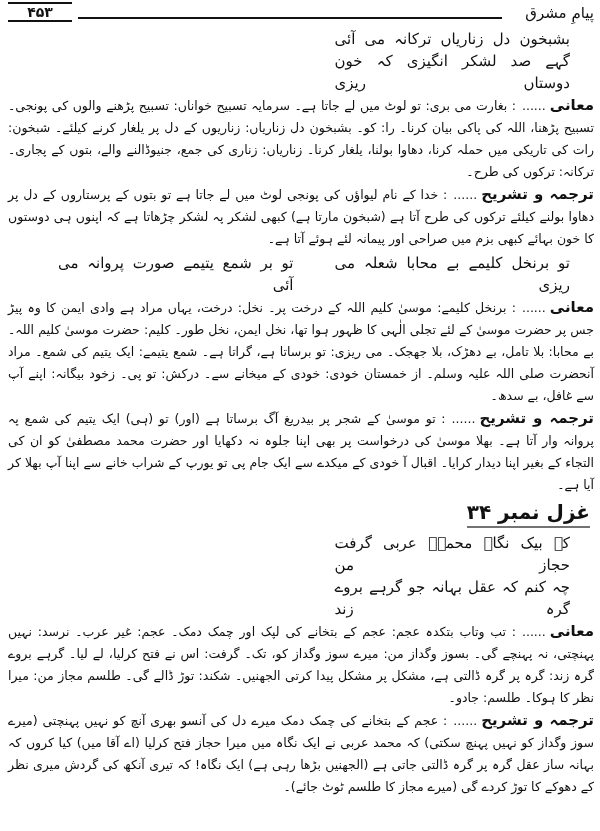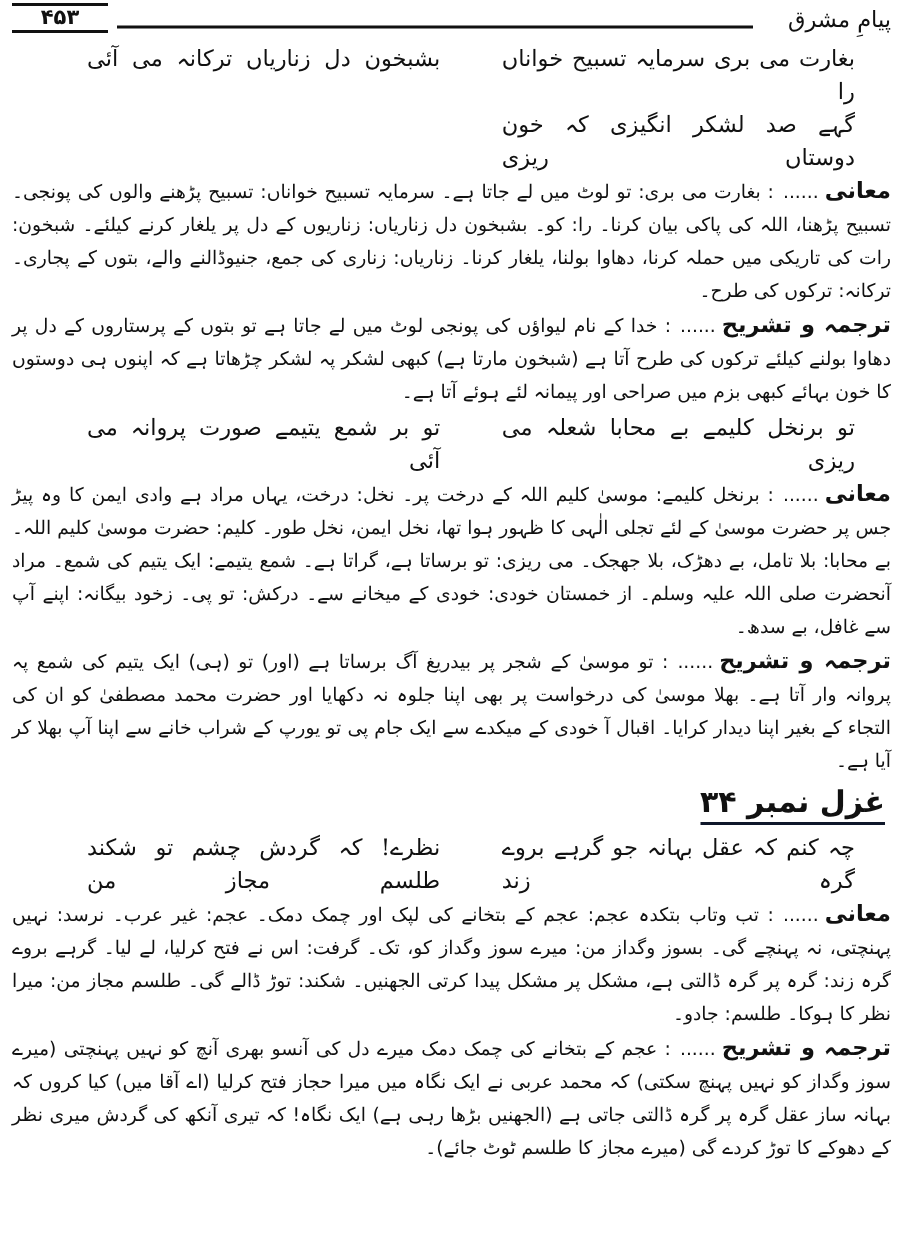--- a/index.html
+++ b/index.html
@@ -9,37 +9,36 @@
   .header { position: relative; height: 26px; margin-top: 2px; }
   .header .book-title { position: absolute; right: 0; top: 2px; font-size: 15px; line-height: 18px; }
   .header .rule { position: absolute; right: 92px; left: 70px; top: 15px; border-top: 2px solid #111; }
   .header .page-no { position: absolute; left: 0; top: 0; font-size: 14px; font-weight: bold; line-height: 16px; padding: 0 4px; border-top: 2px solid #111; border-bottom: 2px solid #111; width: 64px; text-align: center; direction: ltr; }
   .couplet { display: flex; flex-direction: row; justify-content: space-between; padding: 0 24px 0 50px; font-family: "DejaVu Serif", serif; font-size: 15px; line-height: 22px; }
   .couplet .half { width: 46%; text-align: justify; text-align-last: justify; }
   .prose { font-size: 12.5px; line-height: 22px; text-align: justify; }
   .label { font-weight: bold; font-size: 15px; margin-left: 4px; }
   .dots { margin-left: 6px; }
   .ghazal-title { text-align: right; font-size: 20px; font-weight: bold; margin: 4px 0 4px 0; padding-right: 4px; }
-  .ghazal-title span { display: inline-block; border-bottom: 2px solid #0f172a; padding-bottom: 2px; }
+  .ghazal-title span { display: inline-block; border-bottom: 2px solid #737373; padding-bottom: 2px; }
   .block { margin-bottom: 2px; }
 </style>
 </head>
 <body>
 
 <div class="page">
 
   <div class="header">
     <span class="book-title">پیامِ مشرق</span>
     <div class="rule"></div>
     <span class="page-no">۴۵۳</span>
   </div>
 
   <div class="block">
     <div class="couplet">
-      <span class="half">بغارت می بری سرمایہ تسبیح خواناں را</span>
       <span class="half">بشبخون دل زناریاں ترکانہ می آئی</span>
     </div>
     <div class="couplet">
       <span class="half">گہے صد لشکر انگیزی کہ خون دوستاں ریزی</span>
     </div>
     <p class="prose">
       <span class="label">معانی</span><span class="dots">......</span><span>: بغارت می بری: تو لوٹ میں لے جاتا ہے۔ سرمایہ تسبیح خواناں: تسبیح پڑھنے والوں کی پونجی۔ تسبیح پڑھنا، اللہ کی پاکی بیان کرنا۔ را: کو۔ بشبخون دل زناریاں: زناریوں کے دل پر یلغار کرنے کیلئے۔ شبخون: رات کی تاریکی میں حملہ کرنا، دھاوا بولنا، یلغار کرنا۔ زناریاں: زناری کی جمع، جنیوڈالنے والے، بتوں کے پجاری۔ ترکانہ: ترکوں کی طرح۔</span>
     </p>
     <p class="prose">
       <span class="label">ترجمہ و تشریح</span><span class="dots">......</span><span>: خدا کے نام لیواؤں کی پونجی لوٹ میں لے جاتا ہے تو بتوں کے پرستاروں کے دل پر دھاوا بولنے کیلئے ترکوں کی طرح آتا ہے (شبخون مارتا ہے) کبھی لشکر پہ لشکر چڑھاتا ہے کہ اپنوں ہی دوستوں کا خون بہائے کبھی بزم میں صراحی اور پیمانہ لئے ہوئے آتا ہے۔</span>
@@ -59,24 +58,24 @@
     <p class="prose">
       <span class="label">ترجمہ و تشریح</span><span class="dots">......</span><span>: تو موسیٰ کے شجر پر بیدریغ آگ برساتا ہے (اور) تو (ہی) ایک یتیم کی شمع پہ پروانہ وار آتا ہے۔ بھلا موسیٰ کی درخواست پر بھی اپنا جلوہ نہ دکھایا اور حضرت محمد مصطفیٰ کو ان کی التجاء کے بغیر اپنا دیدار کرایا۔ اقبال آ خودی کے میکدے سے ایک جام پی تو یورپ کے شراب خانے سے اپنا آپ بھلا کر آیا ہے۔</span>
     </p>
   </div>
 
   <div class="block">
     <div class="ghazal-title">
       <span>غزل نمبر ۳۴</span>
     </div>
     <div class="couplet">
+      <span class="half">کہ بیک نگاہ محمدؐ عربی گرفت حجاز من</span>
     </div>
     <div class="couplet">
       <span class="half">چہ کنم کہ عقل بہانہ جو گرہے بروے گرہ زند</span>
-      <span class="half">نظرے! کہ گردش چشم تو شکند طلسم مجاز من</span>
     </div>
     <p class="prose">
       <span class="label">معانی</span><span class="dots">......</span><span>: تب وتاب بتکدہ عجم: عجم کے بتخانے کی لپک اور چمک دمک۔ عجم: غیر عرب۔ نرسد: نہیں پہنچتی، نہ پہنچے گی۔ بسوز وگداز من: میرے سوز وگداز کو، تک۔ گرفت: اس نے فتح کرلیا، لے لیا۔ گرہے بروے گرہ زند: گرہ پر گرہ ڈالتی ہے، مشکل پر مشکل پیدا کرتی الجھنیں۔ شکند: توڑ ڈالے گی۔ طلسم مجاز من: میرا نظر کا ہوکا۔ طلسم: جادو۔</span>
     </p>
     <p class="prose">
       <span class="label">ترجمہ و تشریح</span><span class="dots">......</span><span>: عجم کے بتخانے کی چمک دمک میرے دل کی آنسو بھری آنچ کو نہیں پہنچتی (میرے سوز وگداز کو نہیں پہنچ سکتی) کہ محمد عربی نے ایک نگاہ میں میرا حجاز فتح کرلیا (اے آقا میں) کیا کروں کہ بہانہ ساز عقل گرہ پر گرہ ڈالتی جاتی ہے (الجھنیں بڑھا رہی ہے) ایک نگاہ! کہ تیری آنکھ کی گردش میری نظر کے دھوکے کا توڑ کردے گی (میرے مجاز کا طلسم ٹوٹ جائے)۔</span>
     </p>
 
   </div>
 

